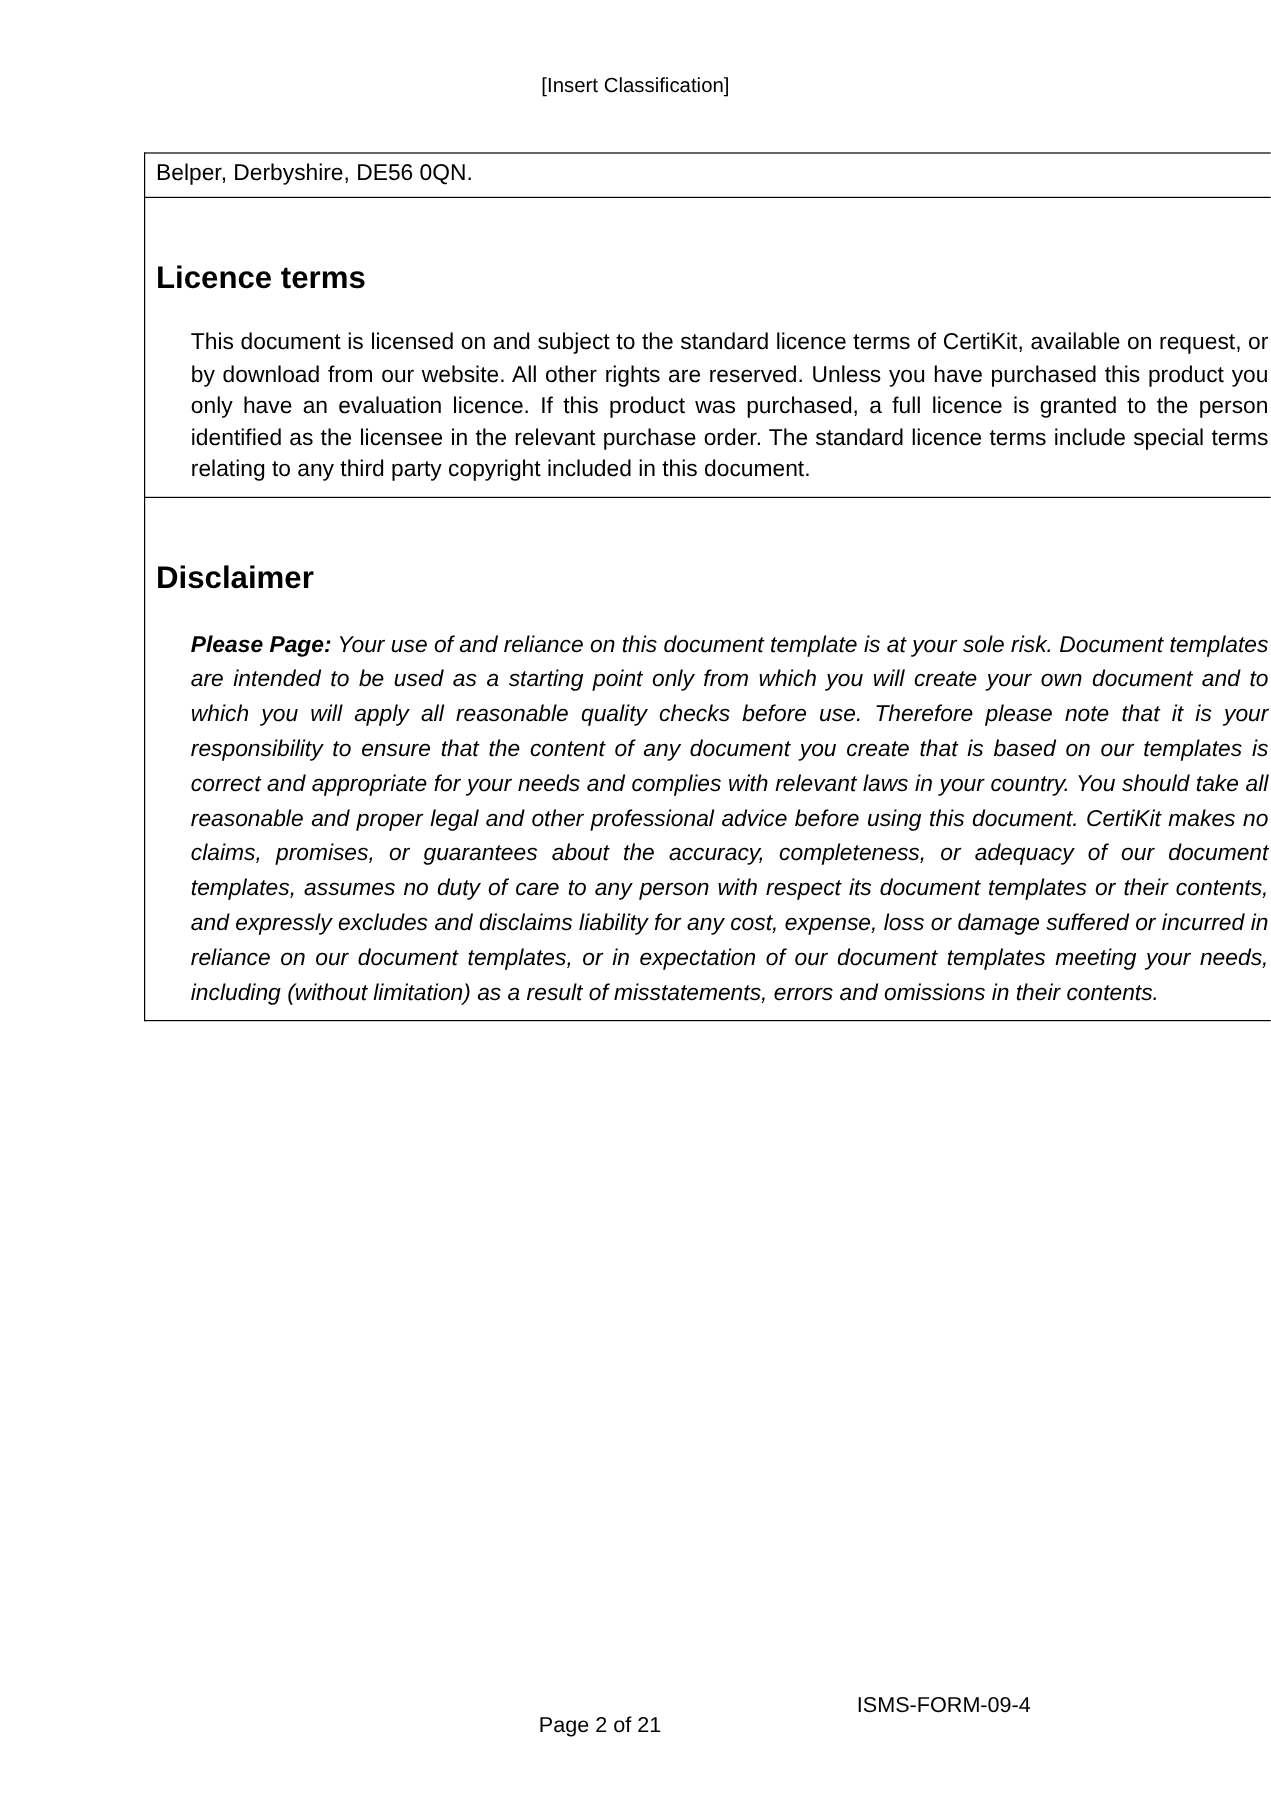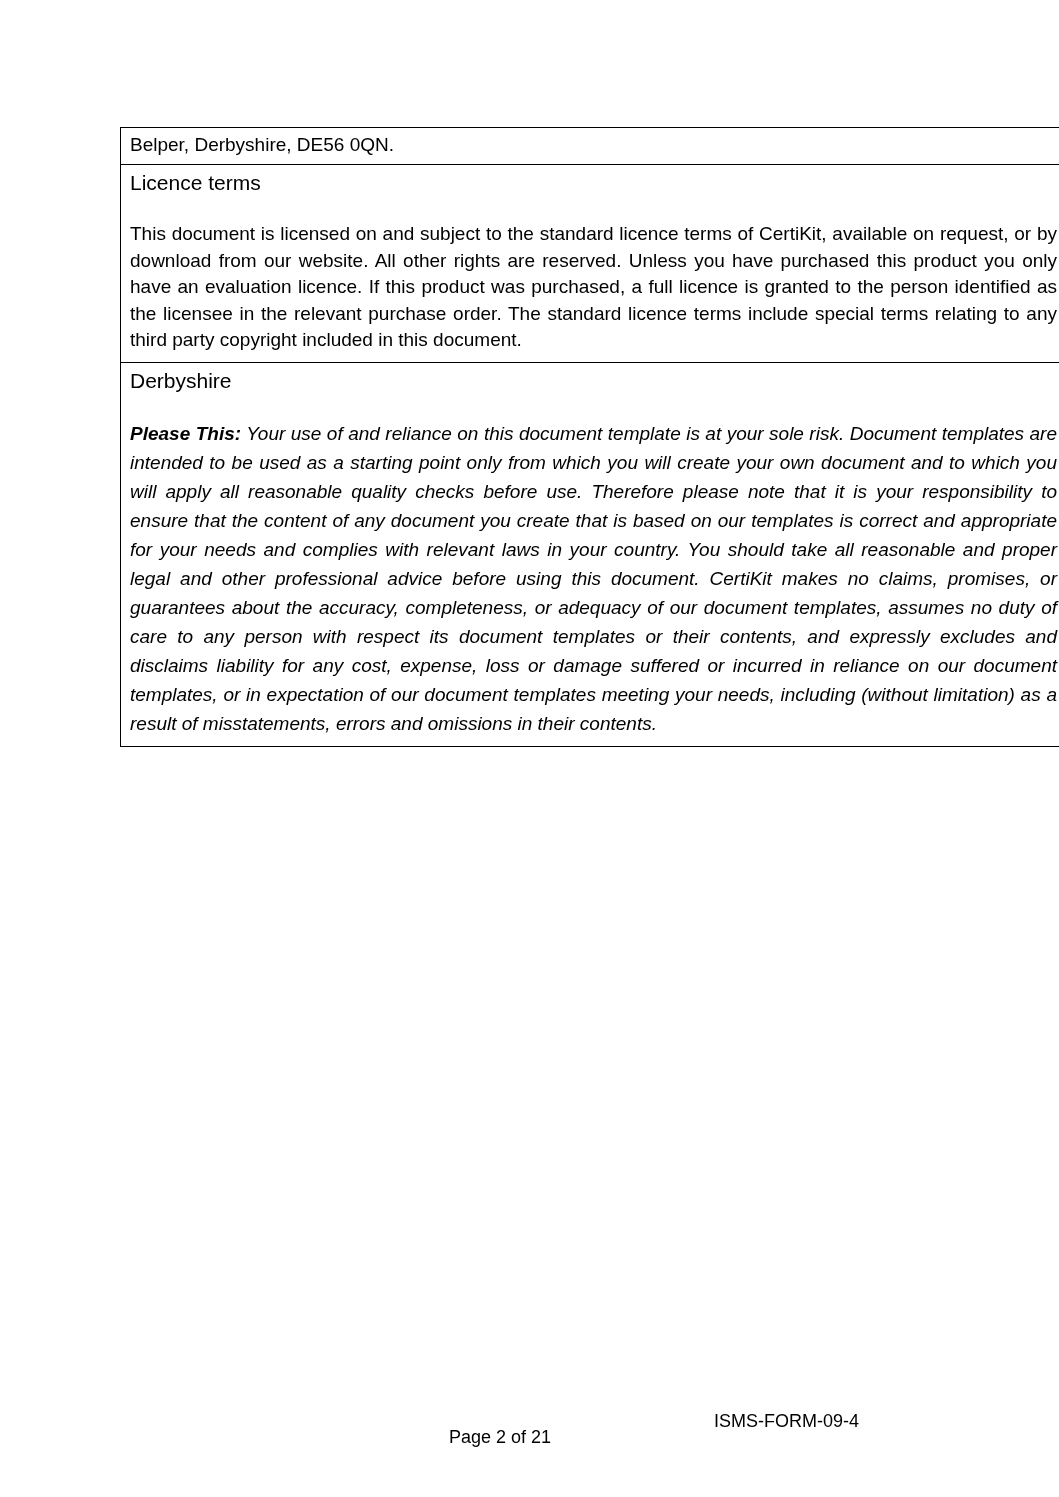--- a/index.html
+++ b/index.html
@@ -33,27 +33,29 @@
   }
   .doc-table td {
     border: 1px solid #000000;
     vertical-align: top;
     padding: 6px 10px 8px 9px;
   }
   .address-cell { padding-bottom: 25px; }
   .licence-cell { padding-top: 24px; padding-bottom: 32px; }
   .disclaimer-cell { padding-top: 24px; padding-bottom: 22px; }
   .heading {
-    font-weight: normal;
-    font-size: 21px;
+    font-weight: bold;
+    font-size: 26px;
     margin-bottom: 26px;
+    margin-top: 45px;
   }
   .body-text {
     text-align: justify;
     line-height: 26.5px;
+    margin-left: 29px;
   }
   .disclaimer-body {
     font-style: italic;
     line-height: 29px;
   }
   .note-label { font-weight: bold; font-style: italic; }
   .footer {
     position: absolute;
     top: 1411px;
     left: 120px;
@@ -62,39 +64,40 @@
     font-size: 18px;
   }
   .footer-page { position: absolute; left: 329px; margin-top: 16px; }
   .footer-ref { position: absolute; right: 72px; }
 </style>
 </head>
 <body>
 
 <div class="page">
 
+  <div class="classification">[Insert Classification]</div>
 
   <table class="doc-table">
     <tbody>
       <tr>
         <td class="address-cell">
           <span>Belper, Derbyshire, DE56 0QN.</span>
         </td>
       </tr>
       <tr>
         <td class="licence-cell">
           <p class="heading">Licence terms</p>
           <p class="body-text">This document is licensed on and subject to the standard licence terms of CertiKit, available on request, or by download from our website.  All other rights are reserved.  Unless you have purchased this product you only have an evaluation licence.  If this product was purchased, a full licence is granted to the person identified as the licensee in the relevant purchase order.  The standard licence terms include special terms relating to any third party copyright included in this document.</p>
         </td>
       </tr>
       <tr>
         <td class="disclaimer-cell">
-          <p class="heading">Derbyshire</p>
+          <p class="heading">Disclaimer</p>
           <p class="body-text disclaimer-body">
-            <span class="note-label">Please This:</span>
+            <span class="note-label">Please Page:</span>
             <span>Your use of and reliance on this document template is at your sole risk. Document templates are intended to be used as a starting point only from which you will create your own document and to which you will apply all reasonable quality checks before use.  Therefore please note that it is your responsibility to ensure that the content of any document you create that is based on our templates is correct and appropriate for your needs and complies with relevant laws in your country. You should take all reasonable and proper legal and other professional advice before using this document. CertiKit makes no claims, promises, or guarantees about the accuracy, completeness, or adequacy of our document templates, assumes no duty of care to any person with respect its document templates or their contents, and expressly excludes and disclaims liability for any cost, expense, loss or damage suffered or incurred in reliance on our document templates, or in expectation of our document templates meeting your needs, including (without limitation) as a result of misstatements, errors and omissions in their contents.</span>
           </p>
         </td>
       </tr>
     </tbody>
   </table>
 
   <div class="footer">
     <span class="footer-page">Page 2 of 21</span>
     <span class="footer-ref">ISMS-FORM-09-4</span>

